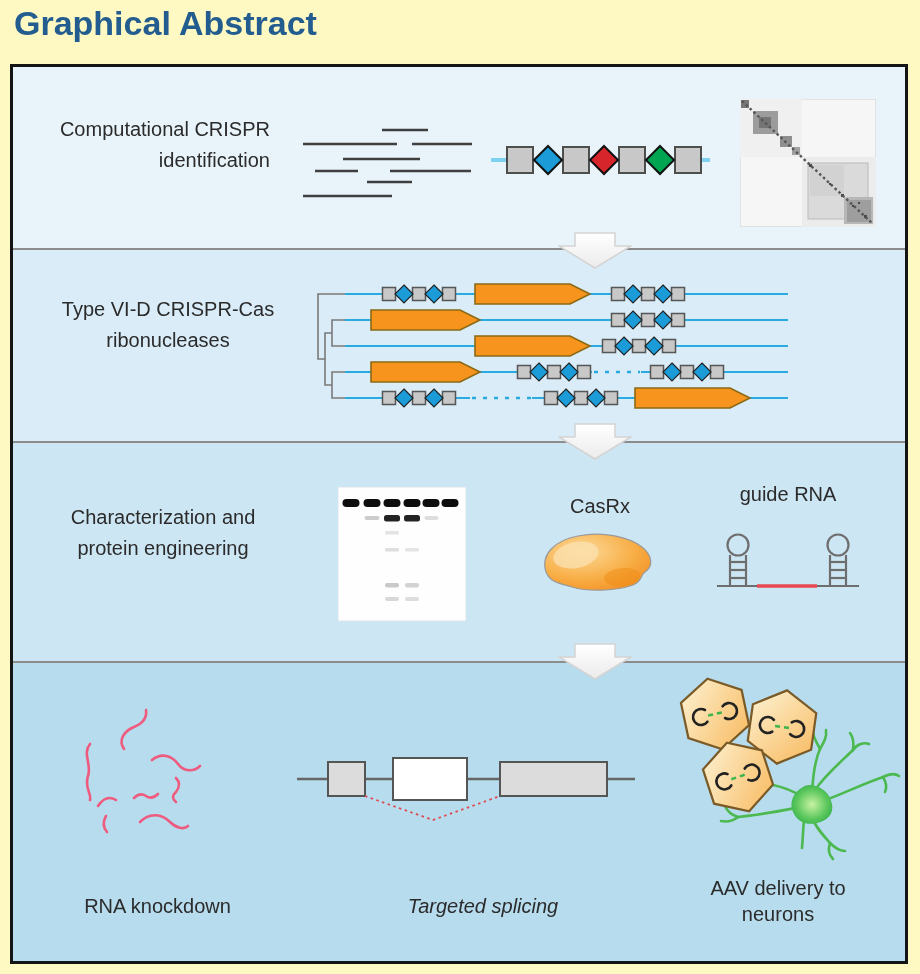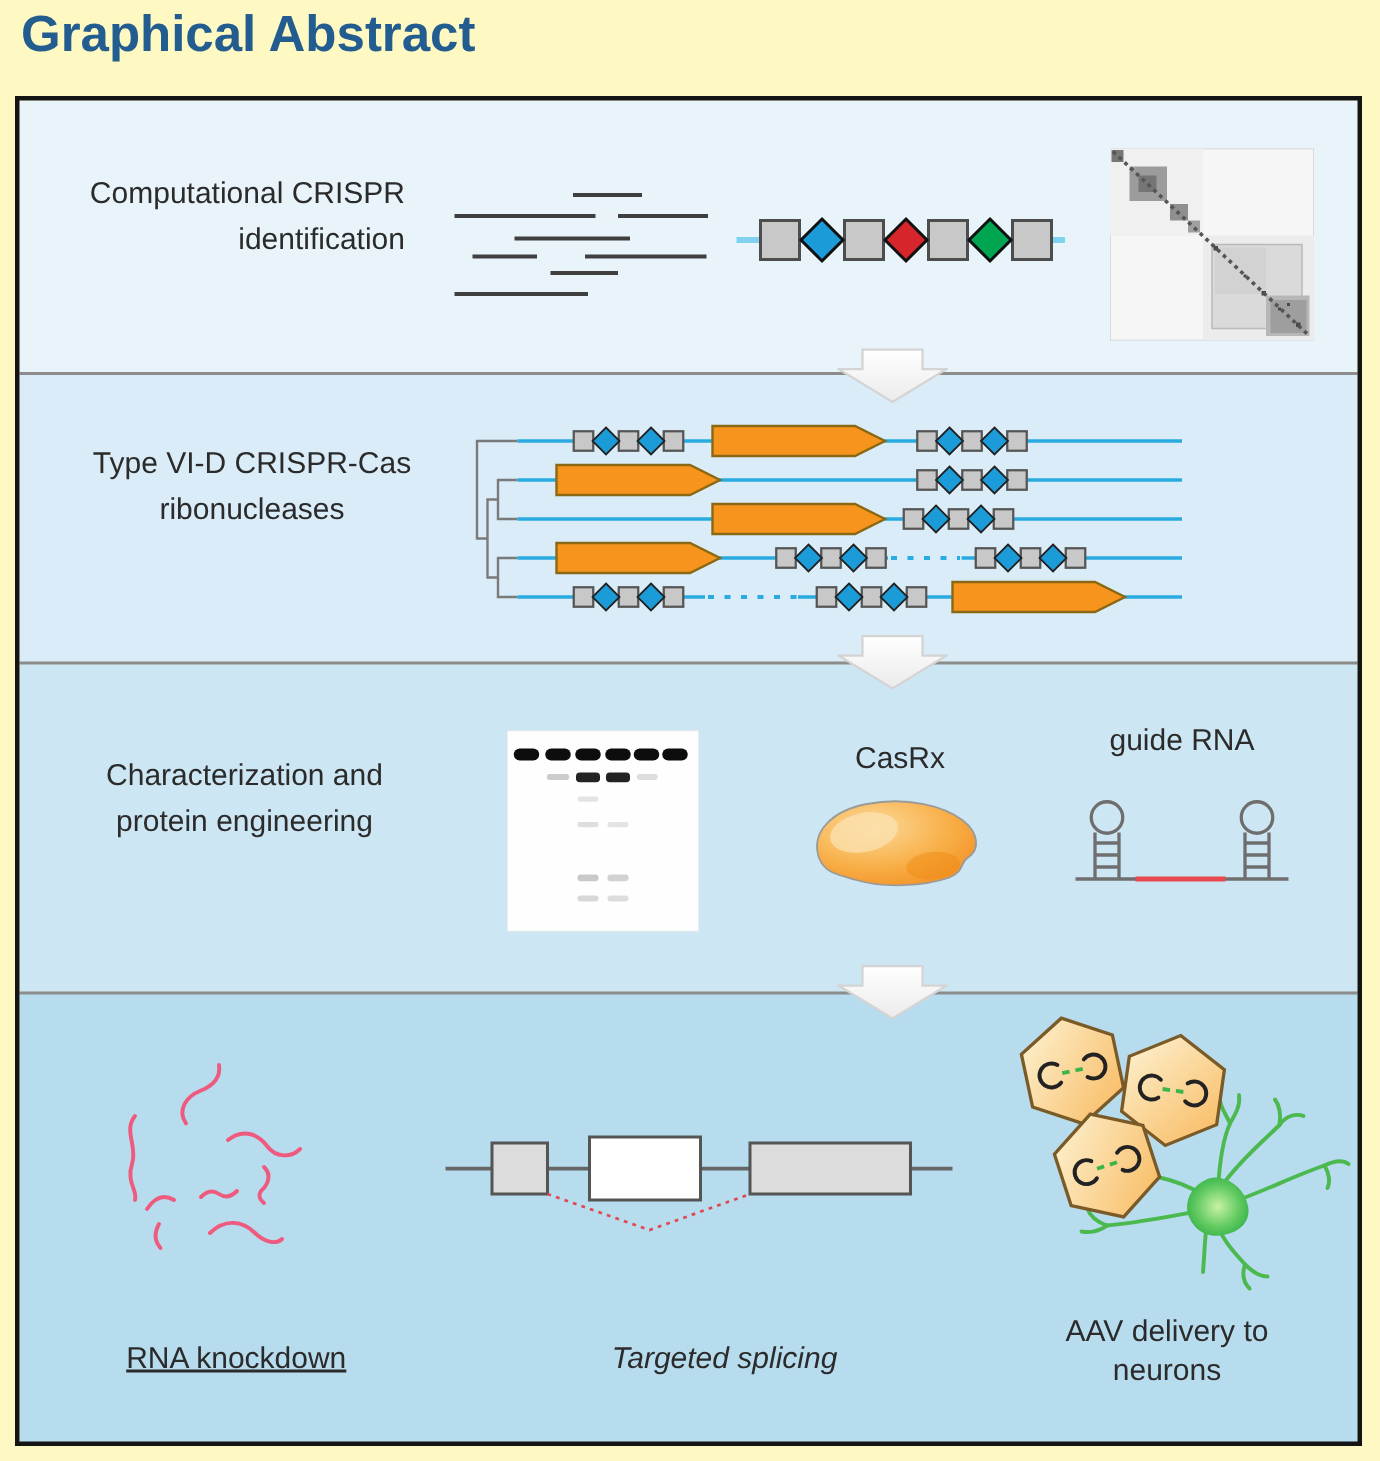--- a/index.html
+++ b/index.html
@@ -249,21 +249,21 @@
       <path d="M12,44 C4,54 14,64 10,76 C6,88 14,94 12,100"></path>
       <path d="M74,60 C84,52 94,56 100,64 C106,72 116,72 122,66"></path>
       <path d="M20,106 Q28,94 38,100"></path>
       <path d="M56,98 Q62,92 68,96 Q74,100 80,94"></path>
       <path d="M98,78 Q104,84 98,92 Q92,97 98,102"></path>
       <path d="M62,122 C72,112 84,114 92,122 C98,128 106,130 110,126"></path>
       <path d="M28,116 Q23,125 29,132"></path>
     </g>
   </svg>
 
-  <div class="lbl lbl-center" style="left:40px;top:891px;width:235px;text-decoration:underline;">RNA knockdown</div>
+  <div class="lbl lbl-center" style="left:40px;top:891px;width:235px;">RNA knockdown</div>
 
   <svg class="art" style="left:295px;top:752px" width="345" height="78" viewBox="0 0 345 78">
     <line x1="2" y1="27" x2="340" y2="27" stroke="#666666" stroke-width="2.5"></line>
     <rect x="33" y="10" width="37" height="34" fill="#DCDCDC" stroke="#555555" stroke-width="2"></rect>
     <rect x="98" y="6" width="74" height="42" fill="#FFFFFF" stroke="#555555" stroke-width="2"></rect>
     <rect x="205" y="10" width="107" height="34" fill="#DCDCDC" stroke="#555555" stroke-width="2"></rect>
     <path d="M70,44 L138,68 L205,44" fill="none" stroke="#E0474F" stroke-width="1.8" stroke-dasharray="2.5 3.5"></path>
   </svg>
 
   <div class="lbl lbl-center" style="left:358px;top:891px;width:250px;font-style:italic;">Targeted splicing</div>

